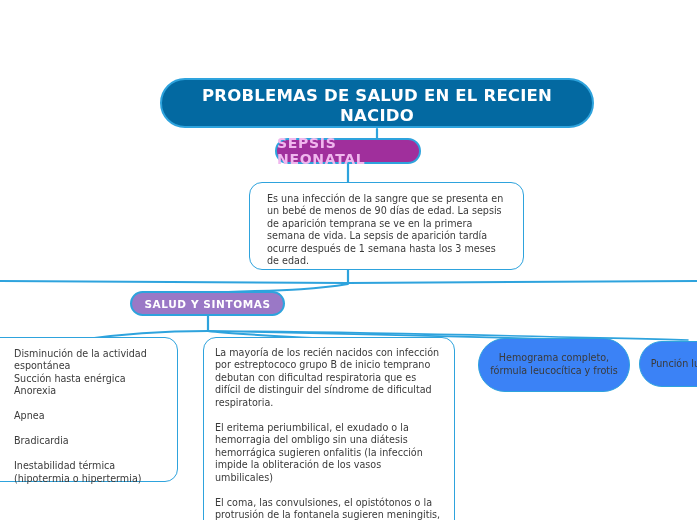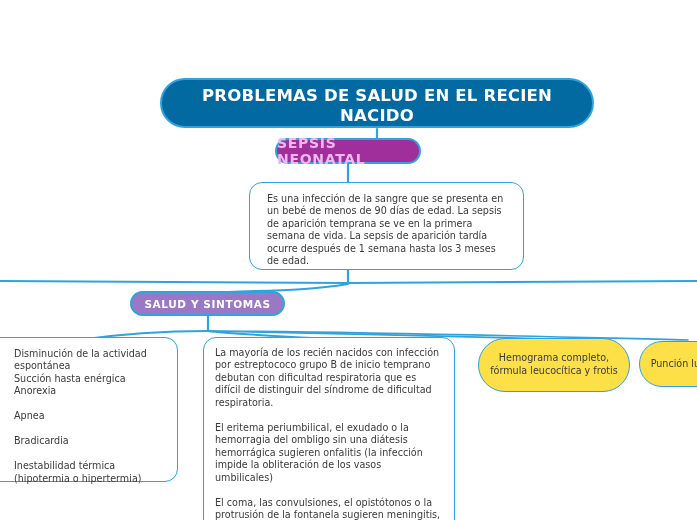--- a/index.html
+++ b/index.html
@@ -140,21 +140,21 @@
     left: 203px;
     top: 337px;
     width: 252px;
     height: 200px;
     padding: 9px 12px 0 11px;
     overflow: hidden;
   }
 
   
   .leaf-pill {
-    background: #fde047;
+    background: #3b82f6;
     border: 1.6px solid #2ea3dd;
     border-radius: 28px;
     display: flex;
     align-items: center;
     justify-content: center;
     text-align: center;
   }
   .leaf-pill .label {
     color: #3a3a3a;
     font-size: 9.6px;

